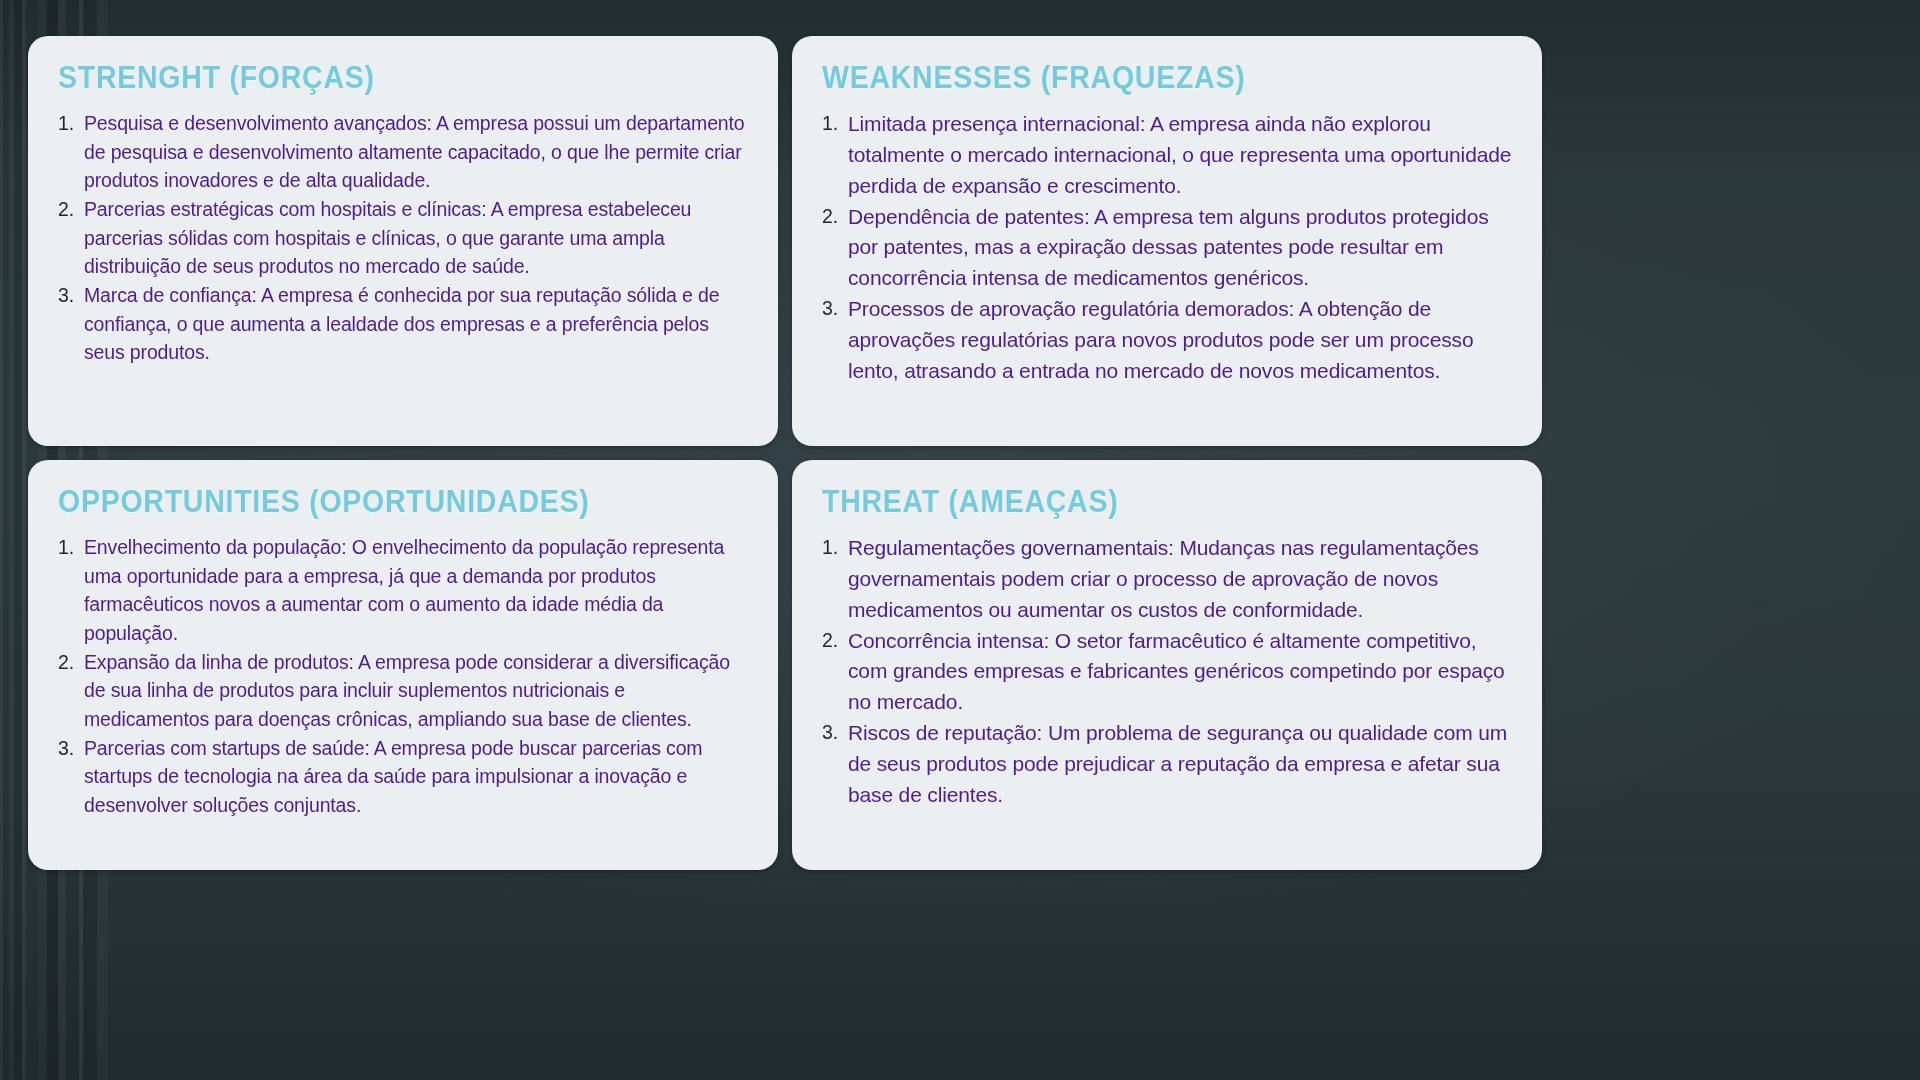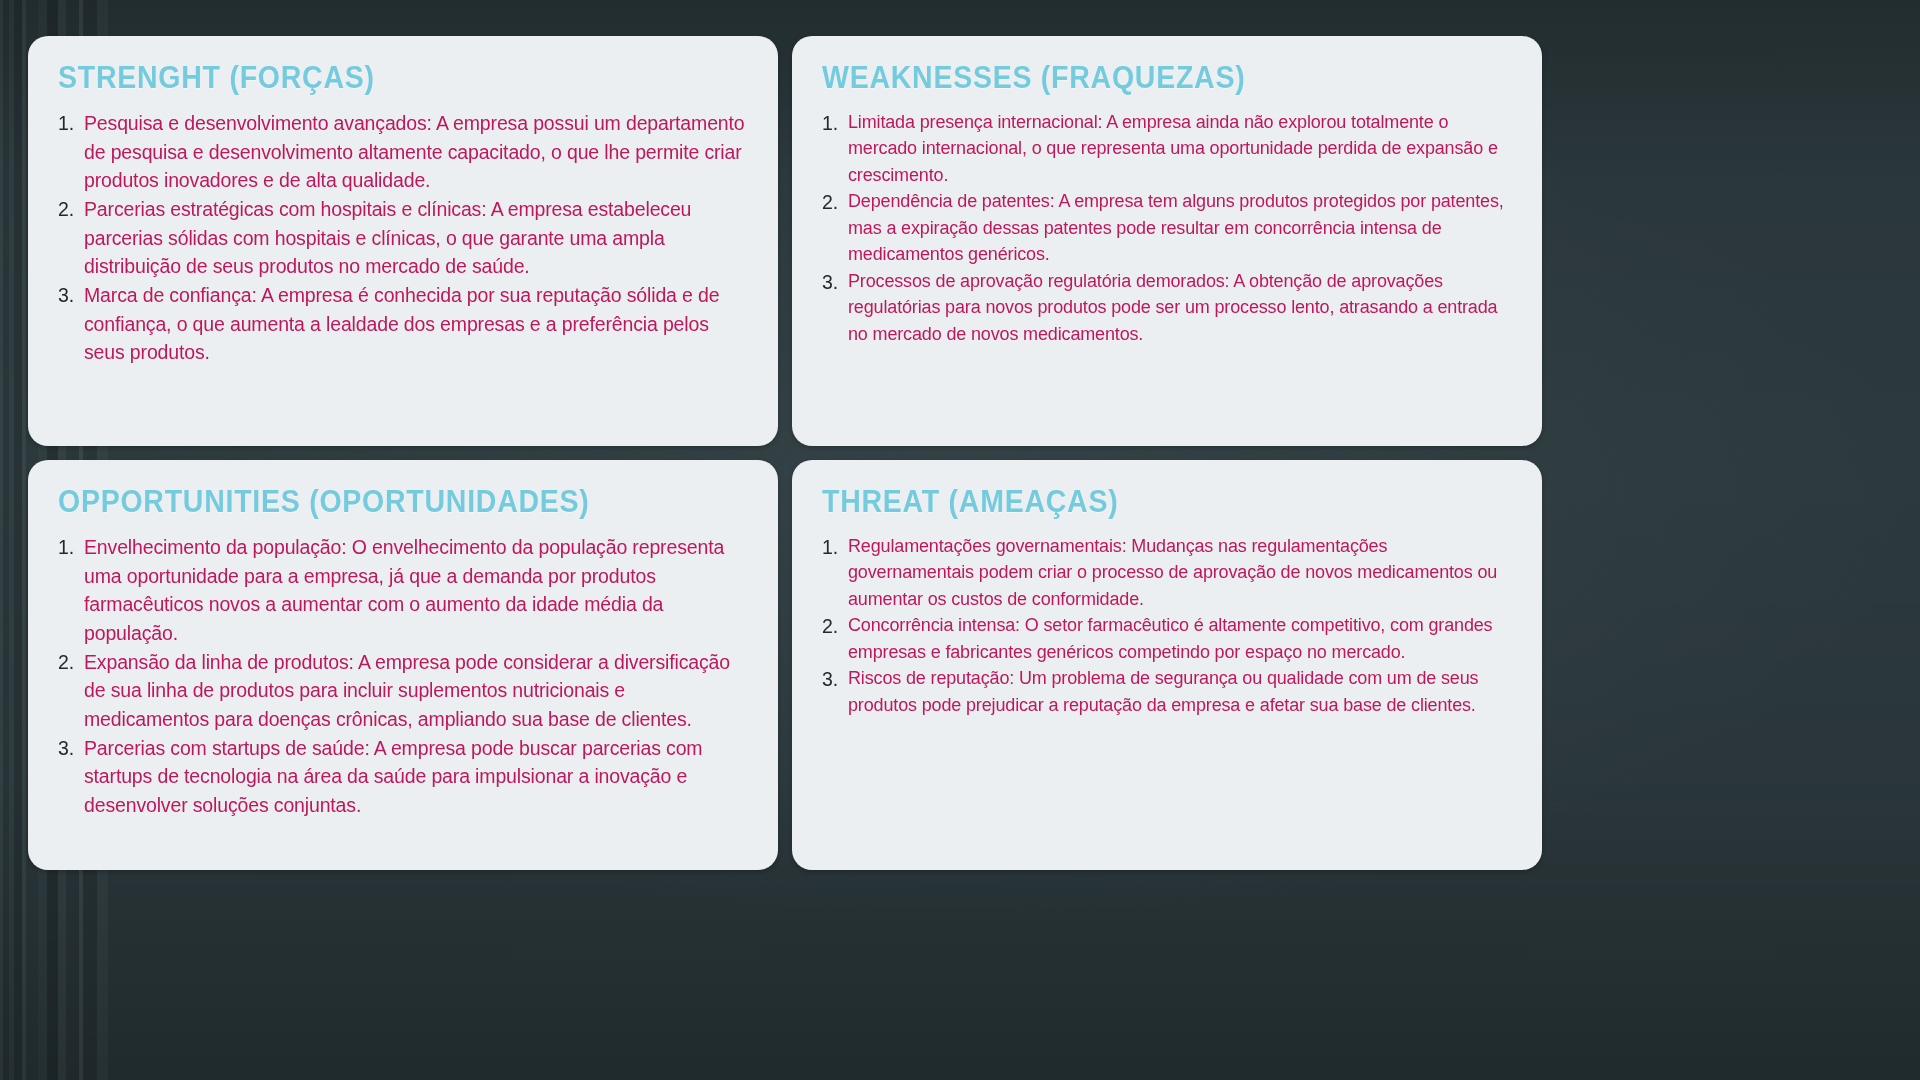--- a/index.html
+++ b/index.html
@@ -87,21 +87,21 @@
 
   .card-list {
     list-style: none;
     counter-reset: swotitem;
   }
 
   .card-list li {
     counter-increment: swotitem;
     position: relative;
     padding-left: 26px;
-    color: #be185d;
+    color: #4c1d95;
     font-size: 19.5px;
     line-height: 1.47;
     letter-spacing: -0.15px;
     margin-bottom: 0px;
   }
 
   .card-list li::before {
     content: counter(swotitem) ".";
     position: absolute;
     left: 0;
@@ -113,21 +113,21 @@
     line-height: 1.47;
   }
 
   
   .q-strength  .card-title { font-size: 31px; }
   .q-weakness  .card-title { font-size: 31px; }
   .q-opportunity .card-title { font-size: 31px; }
   .q-threat    .card-title { font-size: 31px; }
 
   .q-weakness  .card-list li,
-  .q-threat    .card-list li { font-size: 18px; }
+  .q-threat    .card-list li { font-size: 21px; }
 </style>
 </head>
 <body>
 
 <div id="backdrop">
   <div id="backdrop-sheen"></div>
 </div>
 
 <div id="swot-grid">
 

